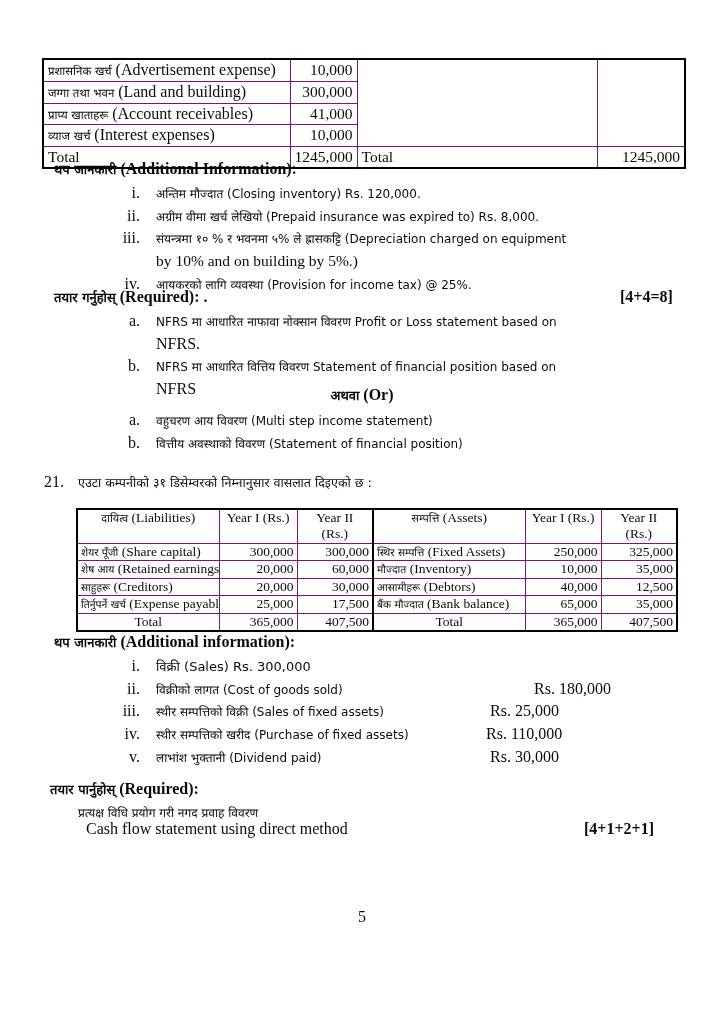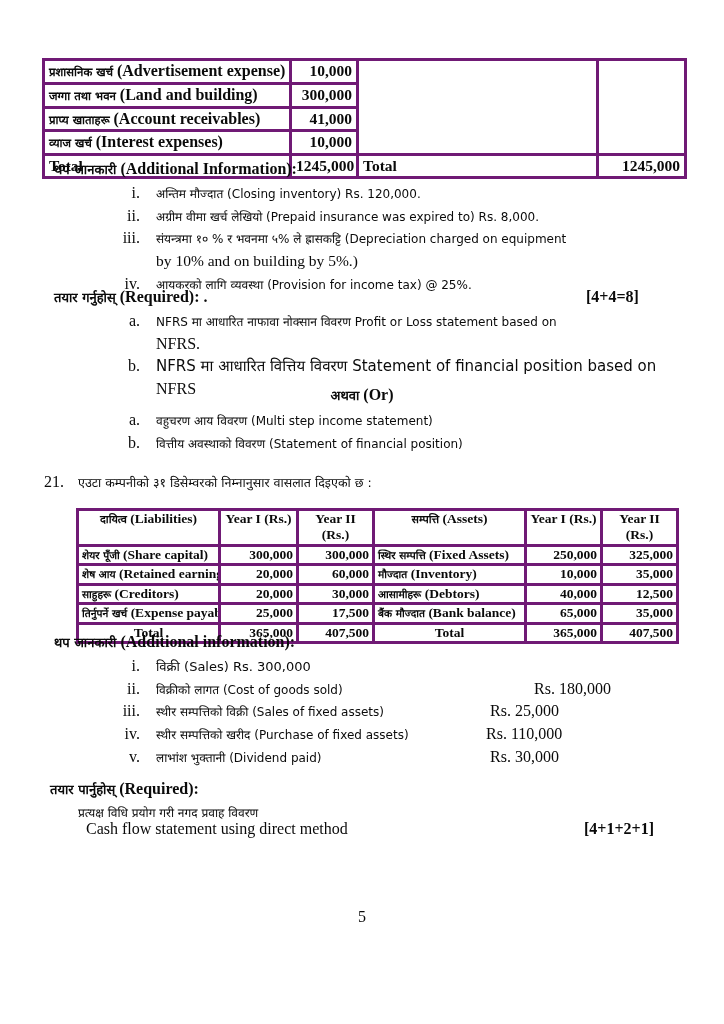--- a/index.html
+++ b/index.html
@@ -29,25 +29,25 @@
   .en-b { font-family: "Liberation Serif", serif; font-size: 16px; font-weight: bold; }
 
   
   table.doc-table {
     border-collapse: collapse;
     table-layout: fixed;
     font-family: "Liberation Serif", serif;
     font-size: 15.5px;
   }
   table.doc-table td, table.doc-table th {
-    border: 3px solid #701a75;
+    border: 1px solid #701a75;
     padding: 0px 4px;
     vertical-align: top;
     line-height: 1.30;
-    font-weight: bold;
+    font-weight: normal;
   }
   .num { text-align: right; margin-top: 36px; }
   .ctr { text-align: center; }
 
   
   #top-table {
     position: absolute;
     left: 42px;
     top: 58px;
     width: 642px;
@@ -203,31 +203,31 @@
     <li>
       <span class="rn">iv.</span>
       <span class="np" style="font-size:12px;">आयकरको लागि व्यवस्था (Provision for income tax)  @ 25%.</span>
     </li>
   </ul>
 
   <div class="sec-head" style="left:54px; top:288px;">
     <span class="np-b">तयार गर्नुहोस्</span>
     <span class="en-b">(Required): .</span>
   </div>
-  <div class="marks" style="left:586px; top:288px;">[4+4=8]</div>
+  <div class="marks" style="left:620px; top:288px;">[4+4=8]</div>
 
   <ul class="alpha-list" style="left:98px; top:310px; width:600px;">
     <li>
       <span class="an">a.</span>
       <span class="np" style="font-size:12px;">NFRS मा आधारित नाफावा नोक्सान विवरण  Profit or Loss statement based on</span>
       <div><span class="en">NFRS.</span></div>
     </li>
     <li>
       <span class="an">b.</span>
-      <span class="np" style="font-size:15px;">NFRS मा आधारित वित्तिय विवरण  Statement of financial position based on</span>
+      <span class="np" style="font-size:12px;">NFRS मा आधारित वित्तिय विवरण  Statement of financial position based on</span>
       <div><span class="en">NFRS</span></div>
     </li>
   </ul>
 
   <div style="position:absolute; left:0; top:386px; width:724px; text-align:center;">
     <span class="np-b">अथवा</span>
     <span class="en-b">(Or)</span>
   </div>
 
   <ul class="alpha-list" style="left:98px; top:409px; width:600px;">

